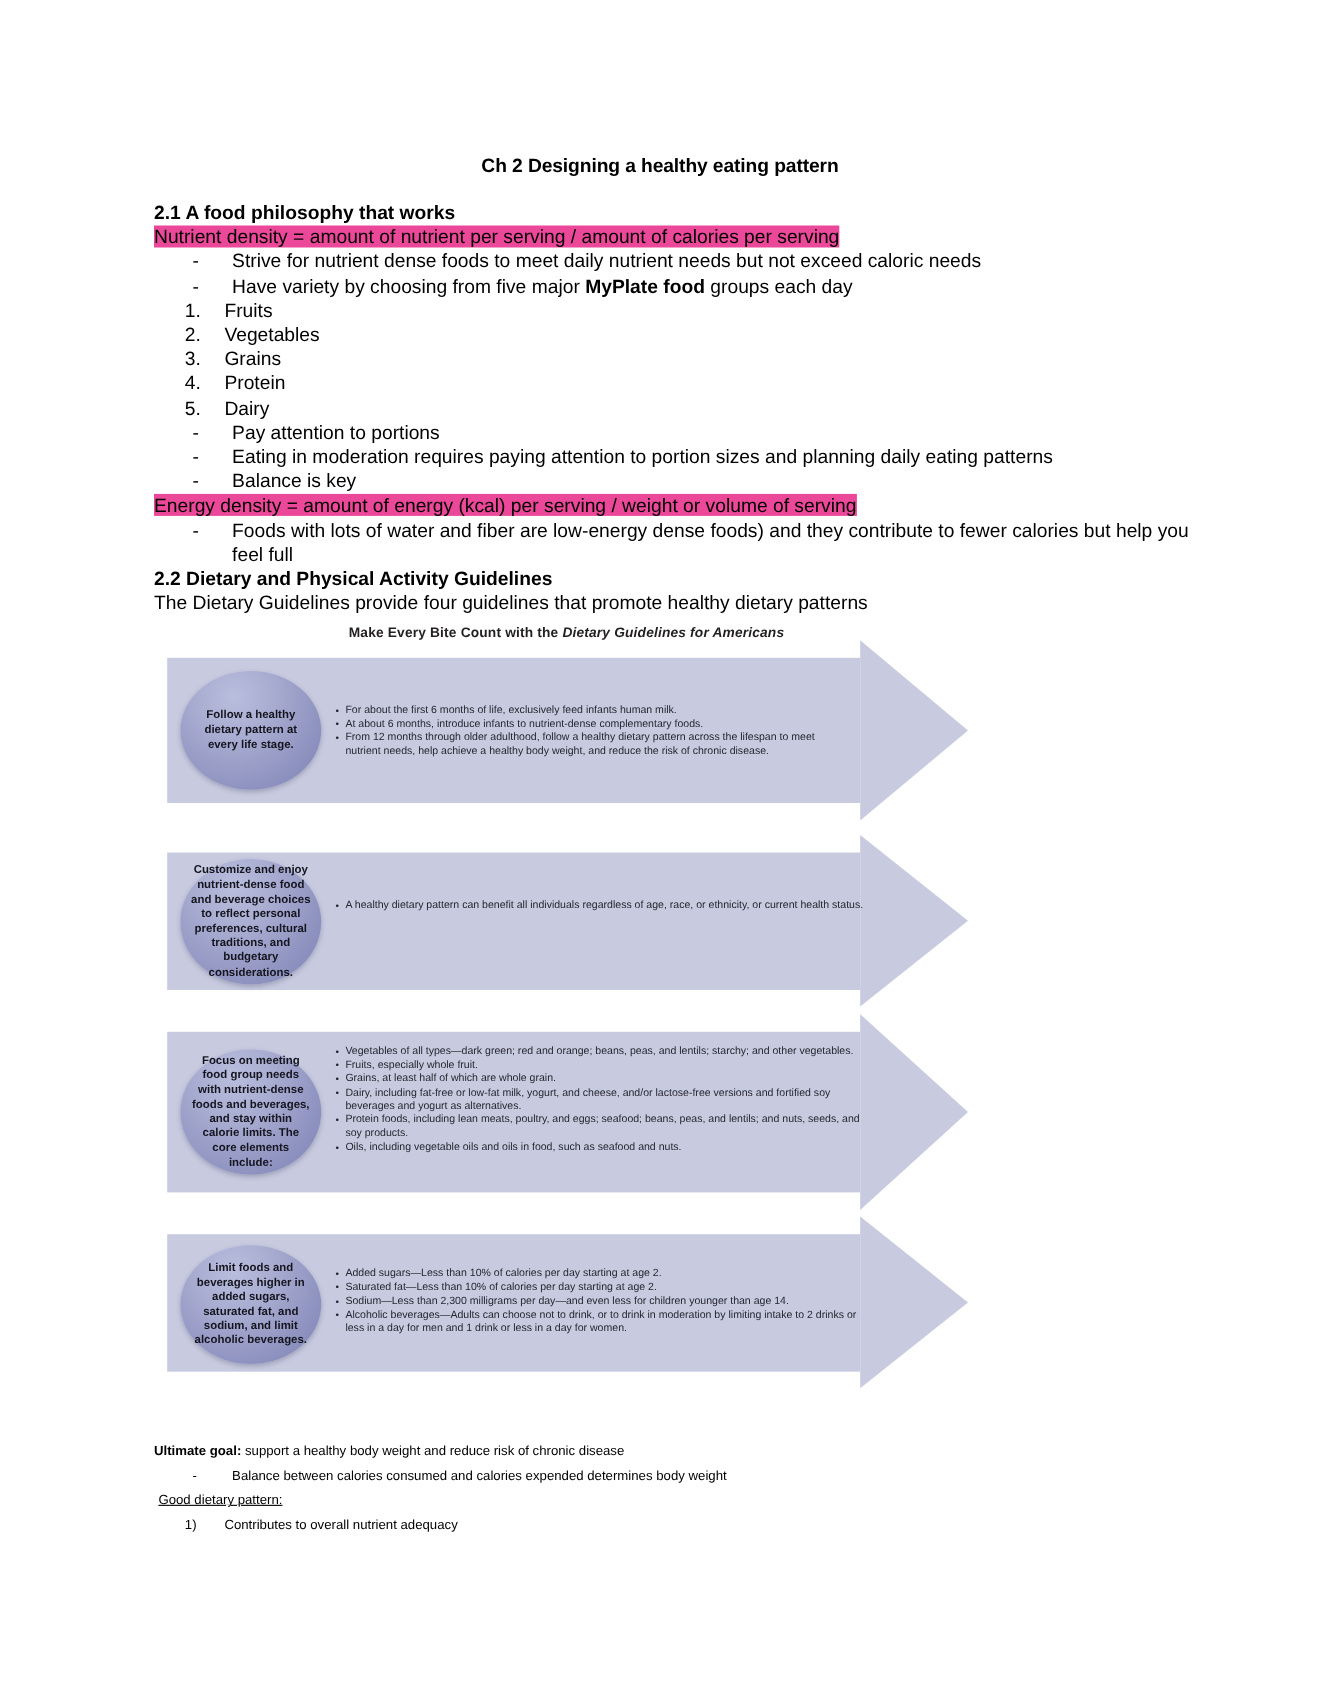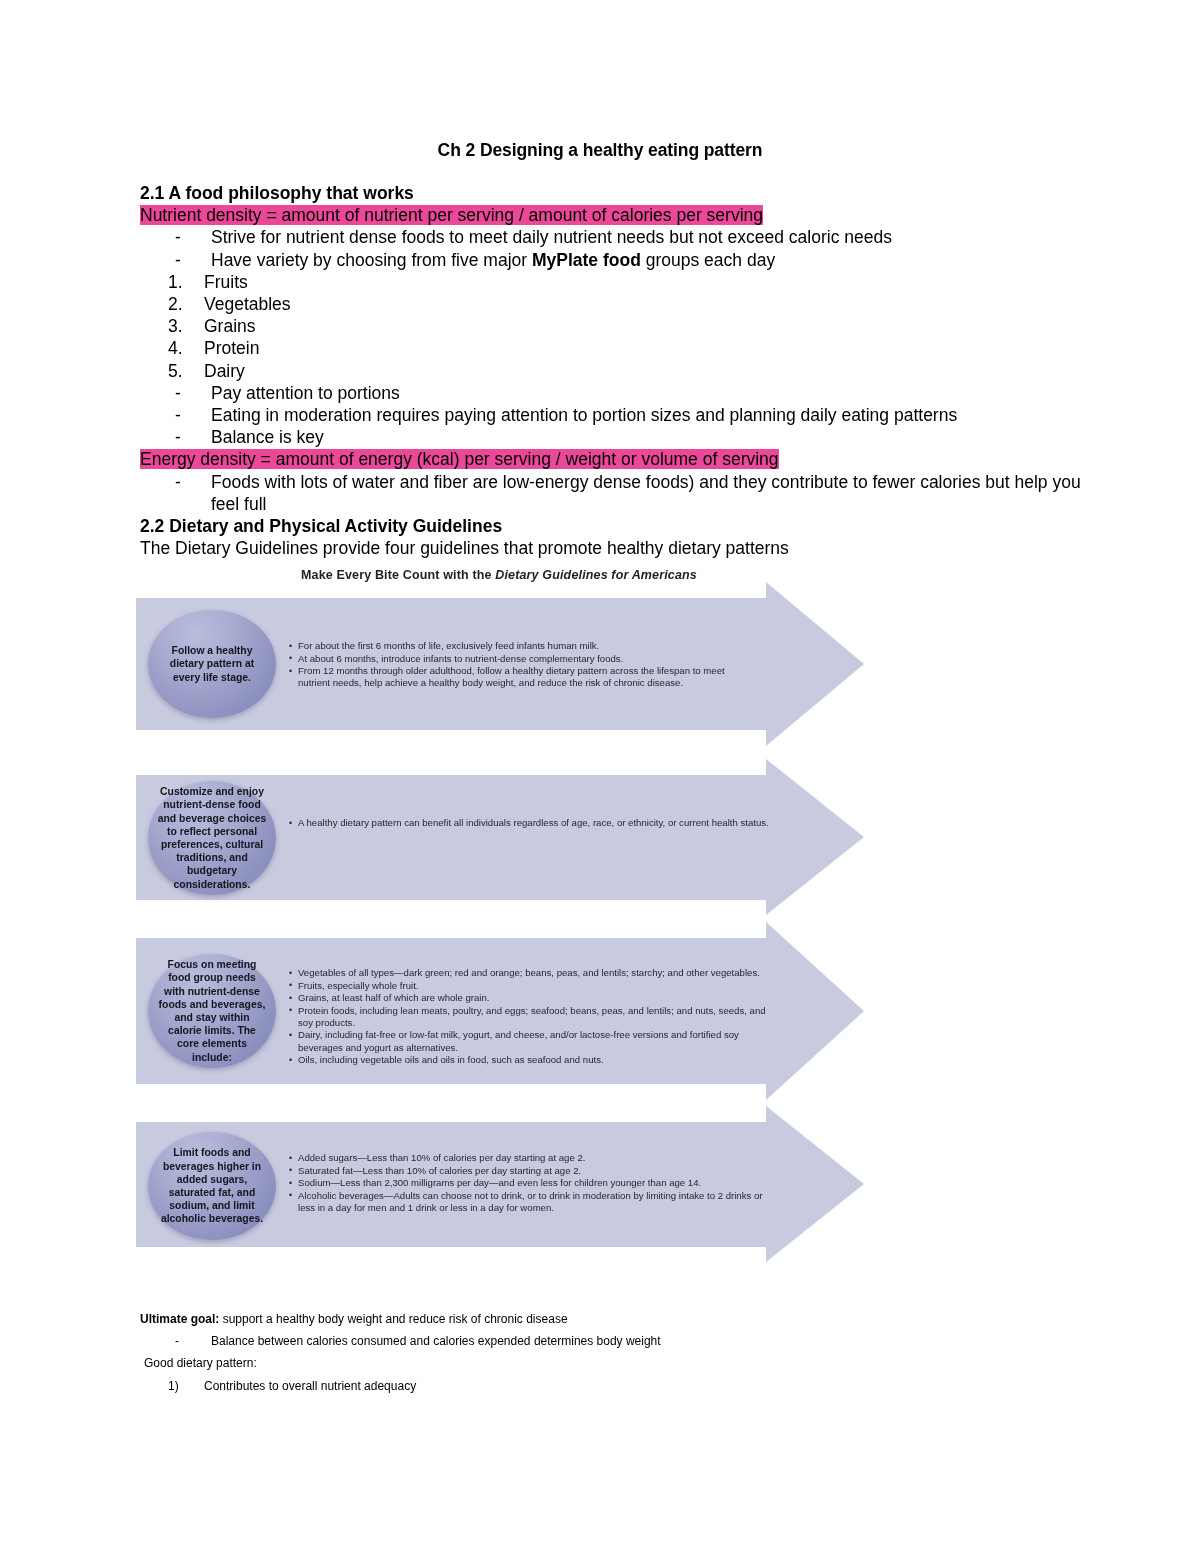--- a/index.html
+++ b/index.html
@@ -72,21 +72,21 @@
     text-align: left;
   }
   .li .txt {
     flex: 1 1 auto;
   }
   .li.num .marker { margin-left: 28px; }
 
   
   .info {
     position: absolute;
-    left: 136px;
+    left: 152px;
     top: 560px;
     width: 730px;
     height: 700px;
   }
   .info-title {
     position: absolute;
     left: 165px;
     top: 8px;
     width: 560px;
     font-size: 12.5px;
@@ -262,26 +262,26 @@
     </div>
 
     <div class="arrow-wrap" style="top:378px;height:146px;">
       <div class="arrow-shape">
         <div class="body"></div>
         <div class="head" style="border-top-width:89px;border-bottom-width:89px;"></div>
       </div>
       <div class="circle" style="left:12px;top:16px;width:128px;height:114px;">
         <span>Focus on meeting food group needs with nutrient-dense foods and beverages, and stay within calorie limits. The core elements include:</span>
       </div>
-      <div class="bullets" style="left:153px;top:12px;width:480px;margin-top:17px;">
+      <div class="bullets" style="left:153px;top:12px;width:480px;">
         <div class="bl">Vegetables of all types—dark green; red and orange; beans, peas, and lentils; starchy; and other vegetables.</div>
         <div class="bl">Fruits, especially whole fruit.</div>
         <div class="bl">Grains, at least half of which are whole grain.</div>
+        <div class="bl">Dairy, including fat-free or low-fat milk, yogurt, and cheese, and/or lactose-free versions and fortified soy beverages and yogurt as alternatives.</div>
         <div class="bl">Protein foods, including lean meats, poultry, and eggs; seafood; beans, peas, and lentils; and nuts, seeds, and soy products.</div>
-        <div class="bl">Dairy, including fat-free or low-fat milk, yogurt, and cheese, and/or lactose-free versions and fortified soy beverages and yogurt as alternatives.</div>
         <div class="bl">Oils, including vegetable oils and oils in food, such as seafood and nuts.</div>
       </div>
     </div>
 
     <div class="arrow-wrap" style="top:562px;height:125px;">
       <div class="arrow-shape">
         <div class="body"></div>
         <div class="head" style="border-top-width:78px;border-bottom-width:78px;"></div>
       </div>
       <div class="circle" style="left:12px;top:10px;width:128px;height:108px;justify-content:flex-end;">
@@ -298,21 +298,21 @@
   </div>
 
   <div class="notes-bottom">
     <div class="line"><span class="b">Ultimate goal:</span><span> support a healthy body weight and reduce risk of chronic disease</span></div>
 
     <div class="li">
       <span class="marker">-</span>
       <span class="txt">Balance between calories consumed and calories expended determines body weight</span>
     </div>
 
-    <div class="line" style="padding-left:4px;">Good dietary pattern:</div>
+    <div class="line" style="padding-left:4px;text-decoration:underline;">Good dietary pattern:</div>
 
     <div class="li num">
       <span class="marker">1)</span>
       <span class="txt">Contributes to overall nutrient adequacy</span>
     </div>
   </div>
 
 </div>
 
 </body></html>

